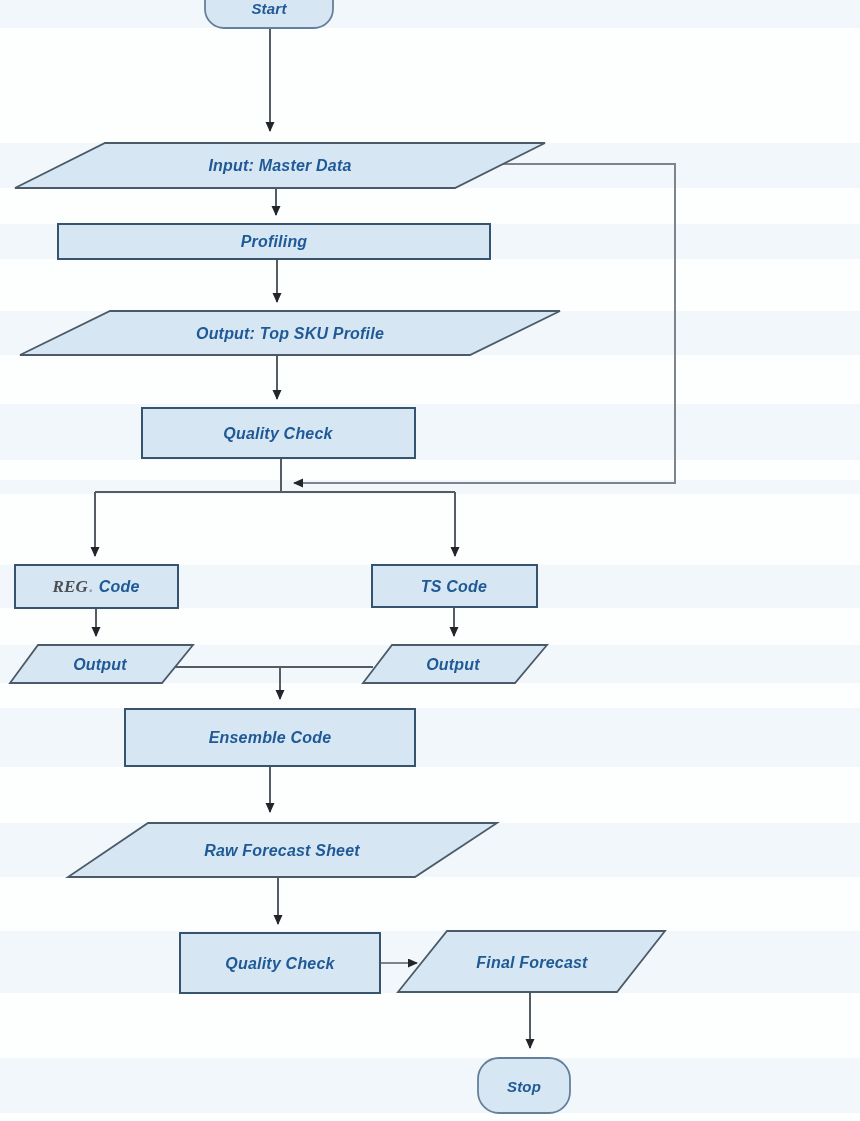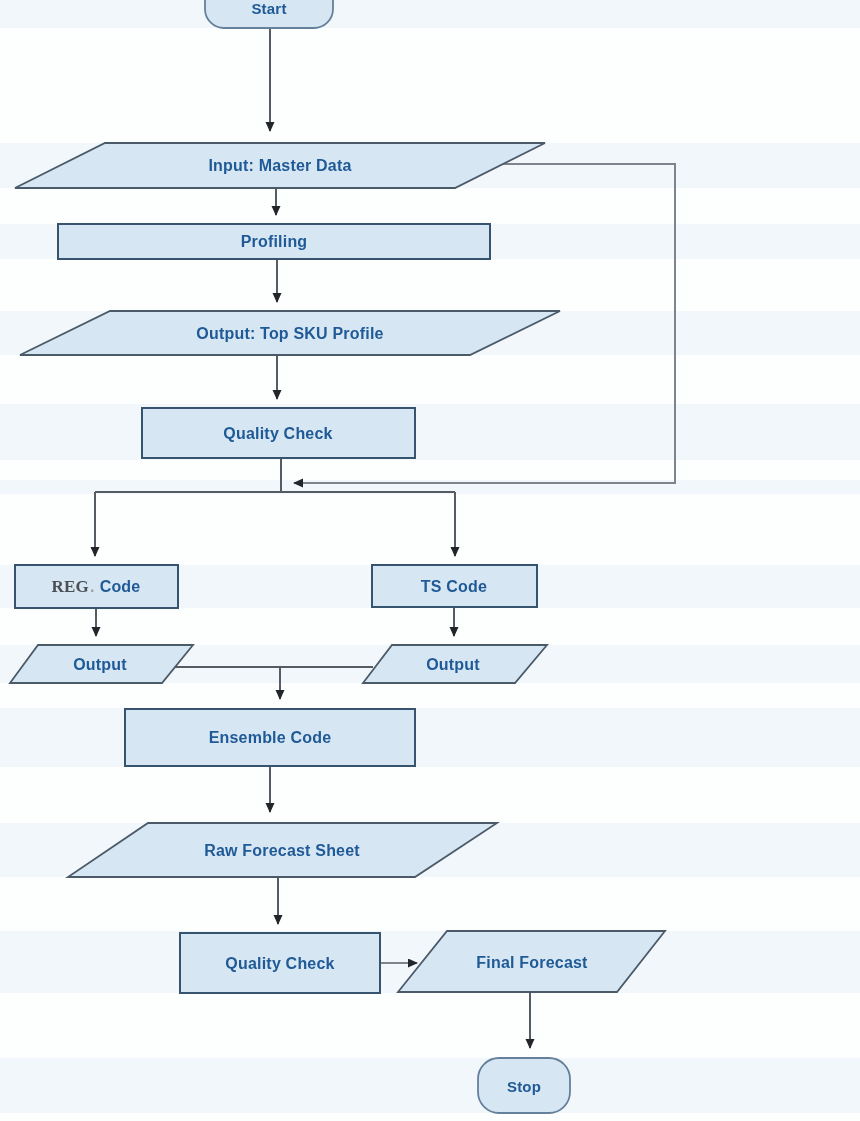--- a/index.html
+++ b/index.html
@@ -2,20 +2,21 @@
 <html><head>
 <meta charset="utf-8">
 <style>
   html,body{margin:0;padding:0;background:#ffffff;}
   .canvas{
     position:relative;
     width:860px;height:1121px;
     background:#fdfefe;
     overflow:hidden;
     font-family:"Liberation Sans", sans-serif;
+    font-style:italic;
   }
   svg{position:absolute;left:0;top:0;}
   .band{fill:#f2f7fc;}
   .shape-fill{fill:#d7e6f3;}
   .rect-shape{stroke:#37546f;stroke-width:2;}
   .par-shape{stroke:#4b5a68;stroke-width:1.8;}
   .term-shape{stroke:#64809b;stroke-width:1.8;}
   .edge{fill:none;stroke:#565c63;stroke-width:2;}
   .edge-gray{fill:none;stroke:#7d848b;stroke-width:2;}
   .node-label{

